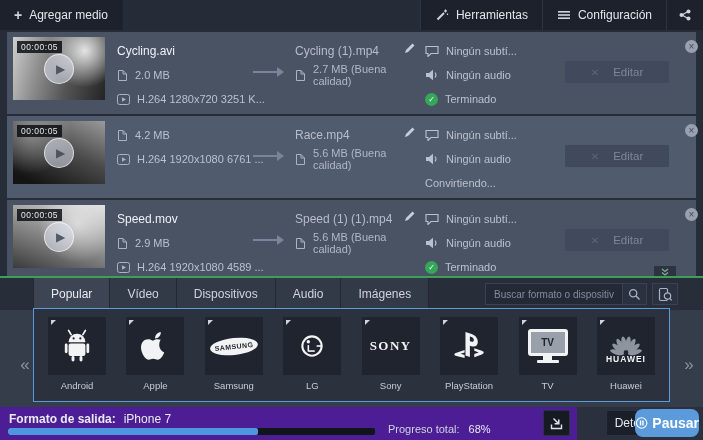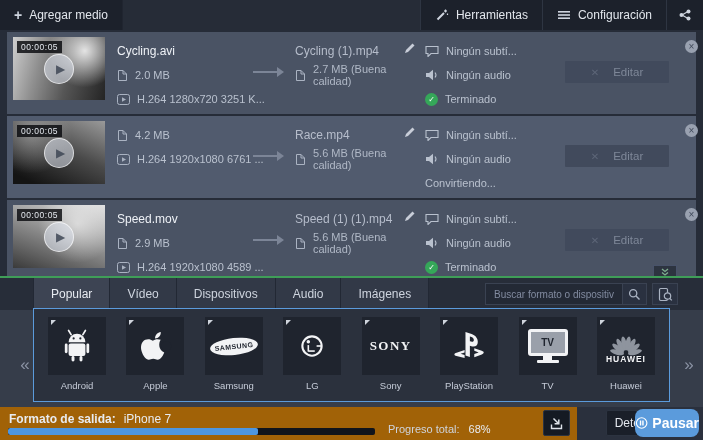--- a/index.html
+++ b/index.html
@@ -77,21 +77,21 @@
   .sony-txt{font-family:"Liberation Serif",serif; font-weight:bold; font-size:13px; letter-spacing:1.5px; color:#f2f3f5;}
   .tv-wrap{display:flex; flex-direction:column; align-items:center;}
   .tv-outer{width:40px; height:27px; border:3px solid #f2f3f5; border-radius:3px; background:#9aa0aa; display:flex; align-items:center; justify-content:center;}
   .tv-outer span{font-size:10px; font-weight:bold; color:#20252f;}
   .tv-neck{width:9px; height:4px; background:#f2f3f5;}
   .tv-base{width:22px; height:3px; background:#f2f3f5; border-radius:1px;}
   .huawei-wrap{display:flex; flex-direction:column; align-items:center;}
   .huawei-txt{font-size:8.5px; font-weight:bold; color:#f2f3f5; letter-spacing:1px; margin-top:-2px;}
 
   
-  .footer{position:absolute; left:0; top:407px; width:577px; height:33px; background:#a16207;}
+  .footer{position:absolute; left:0; top:407px; width:577px; height:33px; background:#4c1d95;}
   .fmt{position:absolute; left:9px; top:5px; font-size:12px; color:#e8ebf0;}
   .fmt b{font-weight:bold; margin-right:8px;}
   .track{position:absolute; left:8px; top:21px; width:367px; height:7px; background:#10141b; border-radius:2px; overflow:hidden;}
   .fill{height:100%; background:var(--progress-blue); border-radius:2px;}
   .prog{position:absolute; left:388px; top:16px; font-size:11px; color:#cfd4dd;}
   .prog .val{margin-left:9px; color:#e8ebf0;}
   .outbtn{position:absolute; left:543px; top:3px; width:27px; height:26px; background:#151a23; border:1px solid #2c3340; border-radius:2px; display:flex; align-items:center; justify-content:center; cursor:pointer;}
   .stopbtn{position:absolute; left:606px; top:3px; width:60px; height:26px; background:#1a1f29; border:1px solid #2c3340; border-radius:2px; color:#e4e8ee; font-size:12px; font-family:inherit; cursor:pointer;}
   .pausebtn{position:absolute; left:635px; top:2px; width:64px; height:28px; background:var(--accent-blue); border:none; border-radius:8px; color:#fff; font-size:14px; font-weight:bold; font-family:inherit; display:flex; align-items:center; justify-content:center; gap:4px; cursor:pointer;}
   svg{display:block;}

